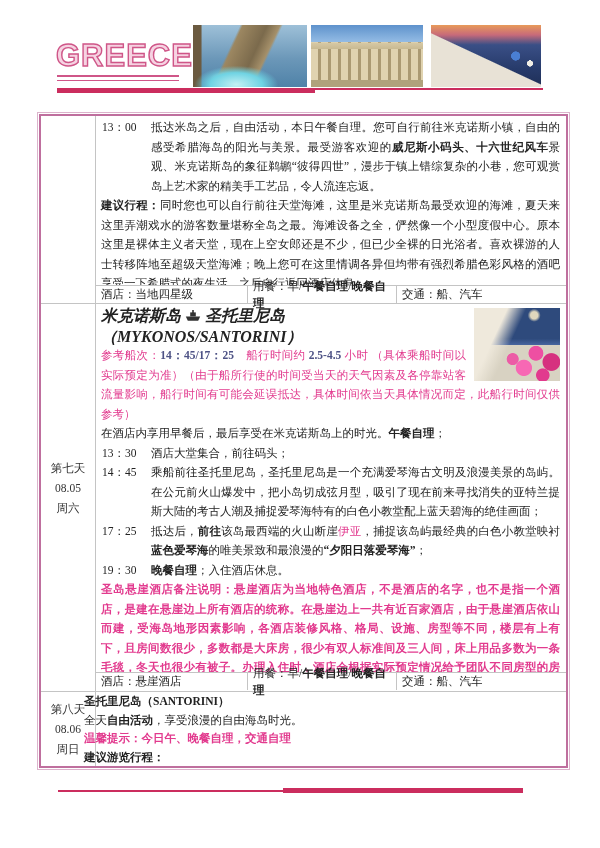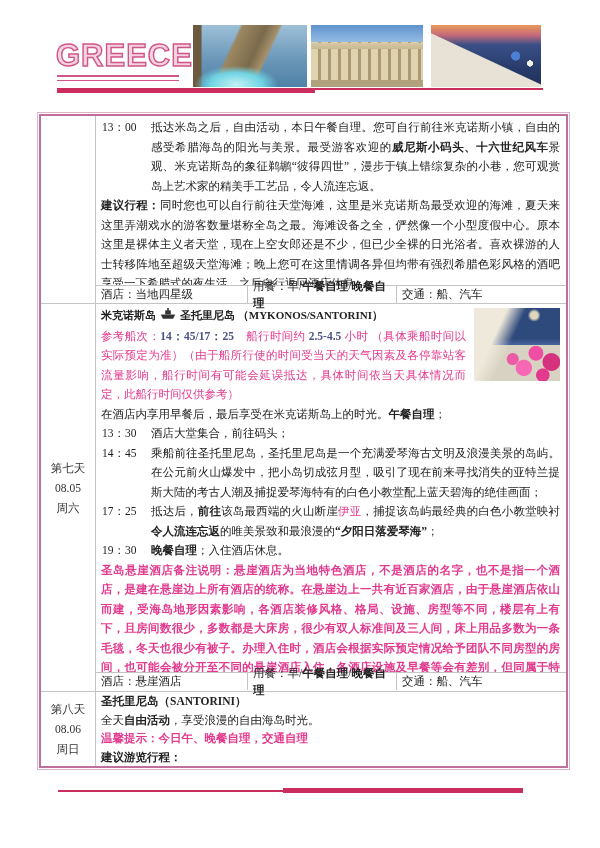--- a/index.html
+++ b/index.html
@@ -42,21 +42,21 @@
   .vline,.hline{position:absolute;background:#c4c4c4;}
   .v-day{left:54px;top:0;bottom:0;width:1px;}
   .h1{top:169px;left:54px;right:0;height:1px;}
   .h2{top:187px;left:0;right:0;height:1px;}
   .h3{top:556px;left:54px;right:0;height:1px;}
   .h4{top:575px;left:0;right:0;height:1px;}
 
   .cell{position:absolute;box-sizing:border-box;line-height:19.5px;}
   .row1c{left:55px;top:0;width:470px;height:169px;padding:2px 6px 0 5px;overflow:hidden;}
   .row2c{left:55px;top:188px;width:470px;height:368px;padding:2px 6px 0 5px;overflow:hidden;}
-  .row3c{left:55px;top:576px;width:470px;height:74px;padding:0 20px 0 5px;line-height:18.5px;overflow:hidden;}
+  .row3c{left:38px;top:576px;width:470px;height:74px;padding:0 20px 0 5px;line-height:18.5px;overflow:hidden;}
   .daycell{left:0;width:54px;display:flex;flex-direction:column;align-items:center;justify-content:center;
            text-align:center;color:#333;}
   .day7{top:188px;height:368px;align-items:center;}
   .day8{top:576px;height:74px;}
   .daycell div{line-height:20px;}
 
   .inforow{left:55px;width:470px;height:17px;display:flex;align-items:center;line-height:17px;}
   .info1{top:170px;}
   .info2{top:557px;}
   .icell{box-sizing:border-box;padding-left:5px;height:17px;display:flex;align-items:center;}
@@ -65,21 +65,21 @@
   .ic3{flex:1;}
 
   .tl{position:relative;padding-left:50px;text-align:justify;}
   .time{position:absolute;left:1px;top:0;}
   .para{text-align:justify;}
   .s-b{font-weight:bold;}
   .s-p{color:#e23a8e;font-weight:normal;}
   .s-n{color:#4d5285;font-weight:bold;margin-top:20px;}
   .pink{color:#e23a8e;font-weight:bold;}
   .bold{font-weight:bold;}
-  .title-line{font-weight:bold;font-size:11px;}
+  .title-line{font-weight:bold;font-size:16px;font-style:italic;}
   .ship{display:inline-block;vertical-align:-1px;margin:0 4px;}
 
   .photo-flowers{float:right;width:86px;height:73px;margin:2px 0 4px 8px;background:
     radial-gradient(circle 10px at 72% 62%, #ee4fa2 0 70%, rgba(0,0,0,0) 78%),
     radial-gradient(circle 12px at 90% 74%, #d6317f 0 70%, rgba(0,0,0,0) 78%),
     radial-gradient(circle 11px at 58% 82%, #f768b4 0 70%, rgba(0,0,0,0) 78%),
     radial-gradient(circle 9px at 80% 92%, #e23a8e 0 70%, rgba(0,0,0,0) 80%),
     radial-gradient(circle 8px at 45% 70%, #ec5ca6 0 70%, rgba(0,0,0,0) 80%),
     radial-gradient(circle 9px at 70% 10%, rgba(255,240,200,.85) 0 40%, rgba(0,0,0,0) 72%),
     linear-gradient(115deg, #efe9dc 0 28%, rgba(239,233,220,0) 44%),
@@ -148,21 +148,21 @@
         <div class="tl">
           <span class="time">13：30</span>
           <span><span>酒店大堂集合，前往码头；</span></span>
         </div>
         <div class="tl">
           <span class="time">14：45</span>
           <span><span>乘船前往圣托里尼岛，圣托里尼岛是一个充满爱琴海古文明及浪漫美景的岛屿。在公元前火山爆发中，把小岛切成弦月型，吸引了现在前来寻找消失的亚特兰提斯大陆的考古人潮及捕捉爱琴海特有的白色小教堂配上蓝天碧海的绝佳画面；</span></span>
         </div>
         <div class="tl">
           <span class="time">17：25</span>
-          <span><span>抵达后，</span><span class="s-b">前往</span><span>该岛最西端的火山断崖</span><span class="s-p">伊亚</span><span>，捕捉该岛屿最经典的白色小教堂映衬</span><span class="s-b">令人流连忘返</span><span>的唯美景致和最浪漫的</span><span class="s-b">“夕阳日落爱琴海”</span><span>；</span></span>
+          <span><span>抵达后，</span><span class="s-b">前往</span><span>该岛最西端的火山断崖</span><span class="s-p">伊亚</span><span>，捕捉该岛屿最经典的白色小教堂映衬</span><span class="s-b">蓝色爱琴海</span><span>的唯美景致和最浪漫的</span><span class="s-b">“夕阳日落爱琴海”</span><span>；</span></span>
         </div>
         <div class="tl">
           <span class="time">19：30</span>
           <span><span class="s-b">晚餐自理</span><span>；入住酒店休息。</span></span>
         </div>
         <div class="para pink">圣岛悬崖酒店备注说明：悬崖酒店为当地特色酒店，不是酒店的名字，也不是指一个酒店，是建在悬崖边上所有酒店的统称。在悬崖边上一共有近百家酒店，由于悬崖酒店依山而建，受海岛地形因素影响，各酒店装修风格、格局、设施、房型等不同，楼层有上有下，且房间数很少，多数都是大床房，很少有双人标准间及三人间，床上用品多数为一条毛毯，冬天也很少有被子。办理入住时，酒店会根据实际预定情况给予团队不同房型的房间，也可能会被分开至不同的悬崖酒店入住，各酒店设施及早餐等会有差别，但同属于特色酒店，望知晓当地资源情况并理解。</div>
       </div>
 
       <div class="cell inforow info2">
         <div class="icell ic1">

